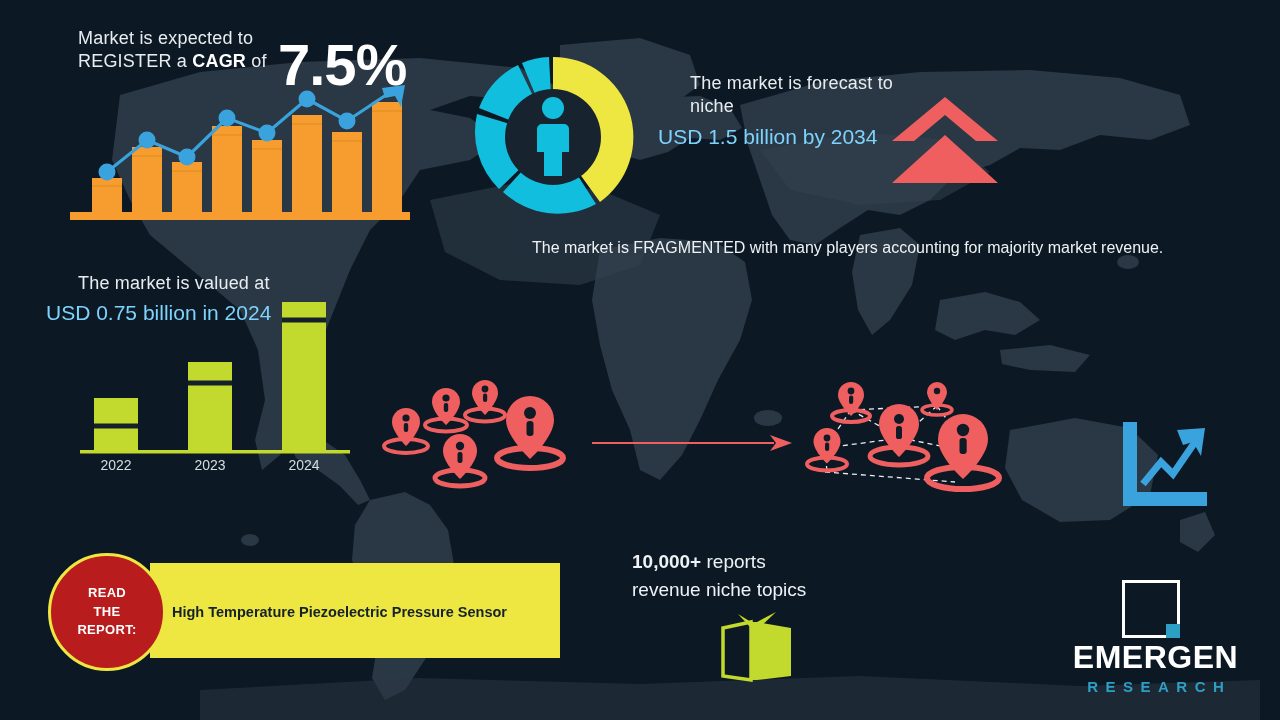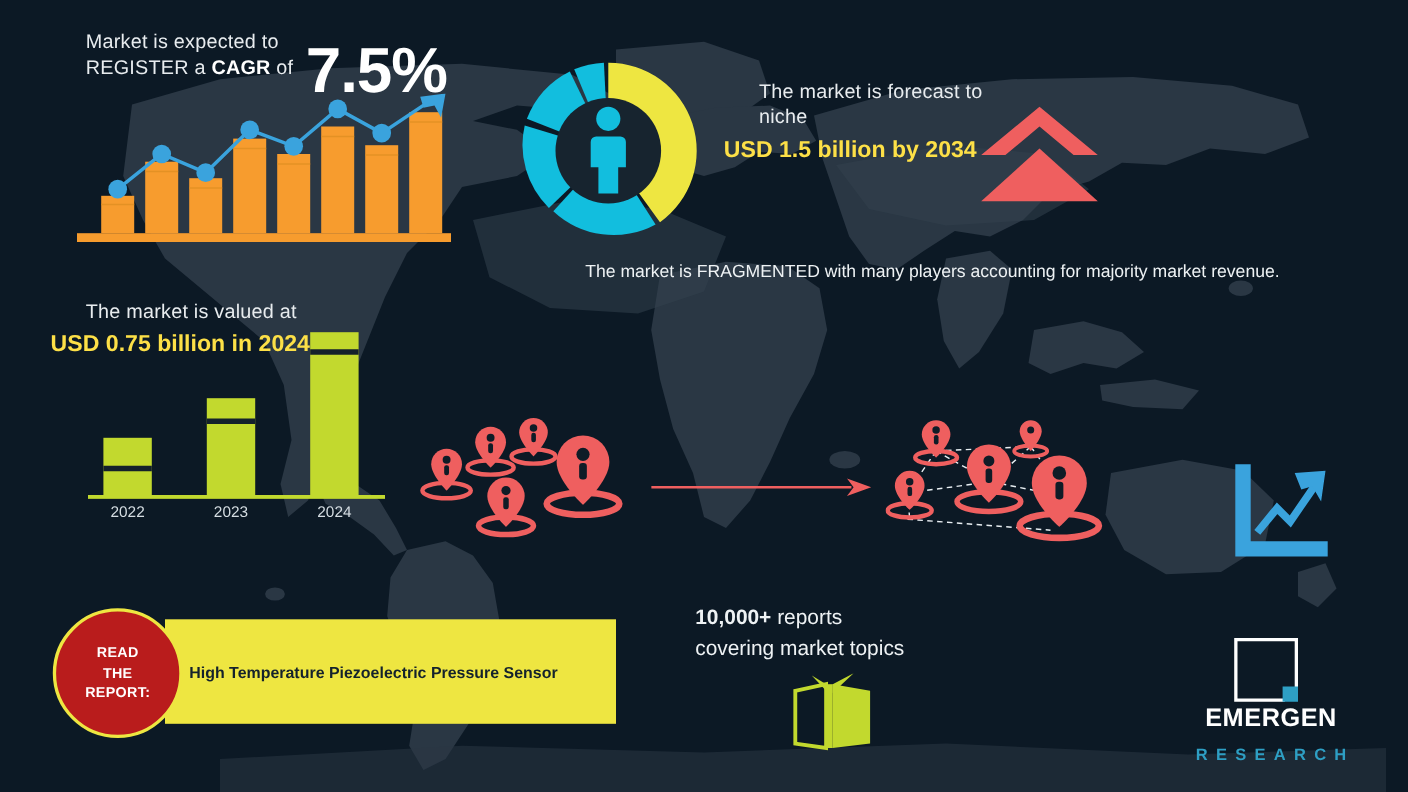--- a/index.html
+++ b/index.html
@@ -42,23 +42,23 @@
     font-weight: bold;
   }
   .cagr-big {
     color: #ffffff;
     font-size: 58px;
     font-weight: bold;
     letter-spacing: -1px;
     line-height: 1;
   }
   .headline {
-    color: #fde047;
+    color: #7dd3fc;
     font-size: 21px;
-    font-weight: bold;
+    font-weight: normal;
     line-height: 1.26;
   }
   .body-text {
     color: #eef2f4;
     font-size: 16px;
     line-height: 1.45;
   }
 
   
   #cagr-block { left: 46px; top: 22px; width: 360px; }
@@ -136,21 +136,21 @@
   #book-icon { left: 718px; top: 612px; width: 78px; height: 72px; }
 
   
   #logo-block { left: 1058px; top: 578px; width: 195px; }
   #logo-mark { position: absolute; left: 62px; top: 0; width: 62px; height: 62px; }
   #logo-name {
     position: absolute; left: 0; top: 62px;
     width: 195px;
     text-align: center;
     color: #ffffff;
-    font-size: 23px;
+    font-size: 32px;
     font-weight: bold;
     letter-spacing: 0.5px;
     line-height: 1.1;
   }
   #logo-sub {
     position: absolute; left: 0; top: 100px;
     width: 195px;
     text-align: center;
     color: #2e9fc4;
     font-size: 15px;
@@ -427,21 +427,21 @@
         <div>READ</div>
         <div>THE</div>
         <div>REPORT:</div>
       </div>
     </div>
 
     <div class="abs" id="reports-block">
       <div id="reports-line">
         <span id="reports-count">10,000+</span><span> reports</span>
       </div>
-      <div id="reports-line" style="color:#eef2f4;font-size:19px;line-height:1.45;">covering market topics</div>
+      <div id="reports-line" style="color:#eef2f4;font-size:19px;line-height:1.45;">revenue niche topics</div>
     </div>
 
     <svg class="abs" id="book-icon" viewBox="0 0 78 72">
       <path d="M5,16 L33,10 L33,68 L5,64 Z" fill="none" stroke="#c2d92e" stroke-width="3.5"></path>
       <path d="M39,10 L73,16 L73,64 L39,68 Z" fill="#c2d92e"></path>
       <path d="M33,10 L20,2 L33,16 Z" fill="#c2d92e"></path>
       <path d="M39,10 L58,0 L39,18 Z" fill="#c2d92e"></path>
       <rect x="33" y="10" width="6" height="58" fill="#c2d92e"></rect>
     </svg>
 

